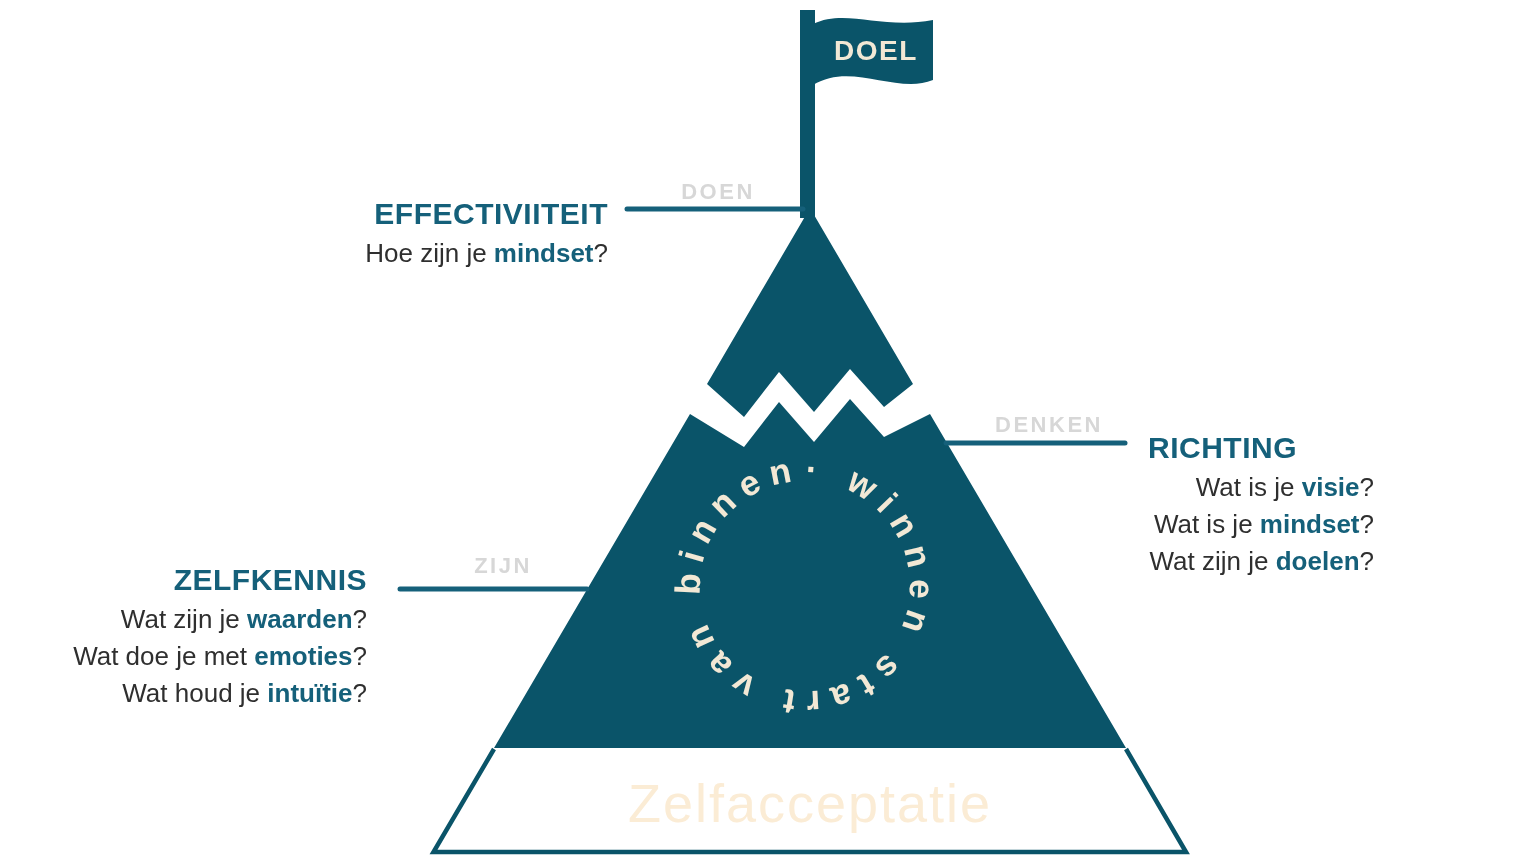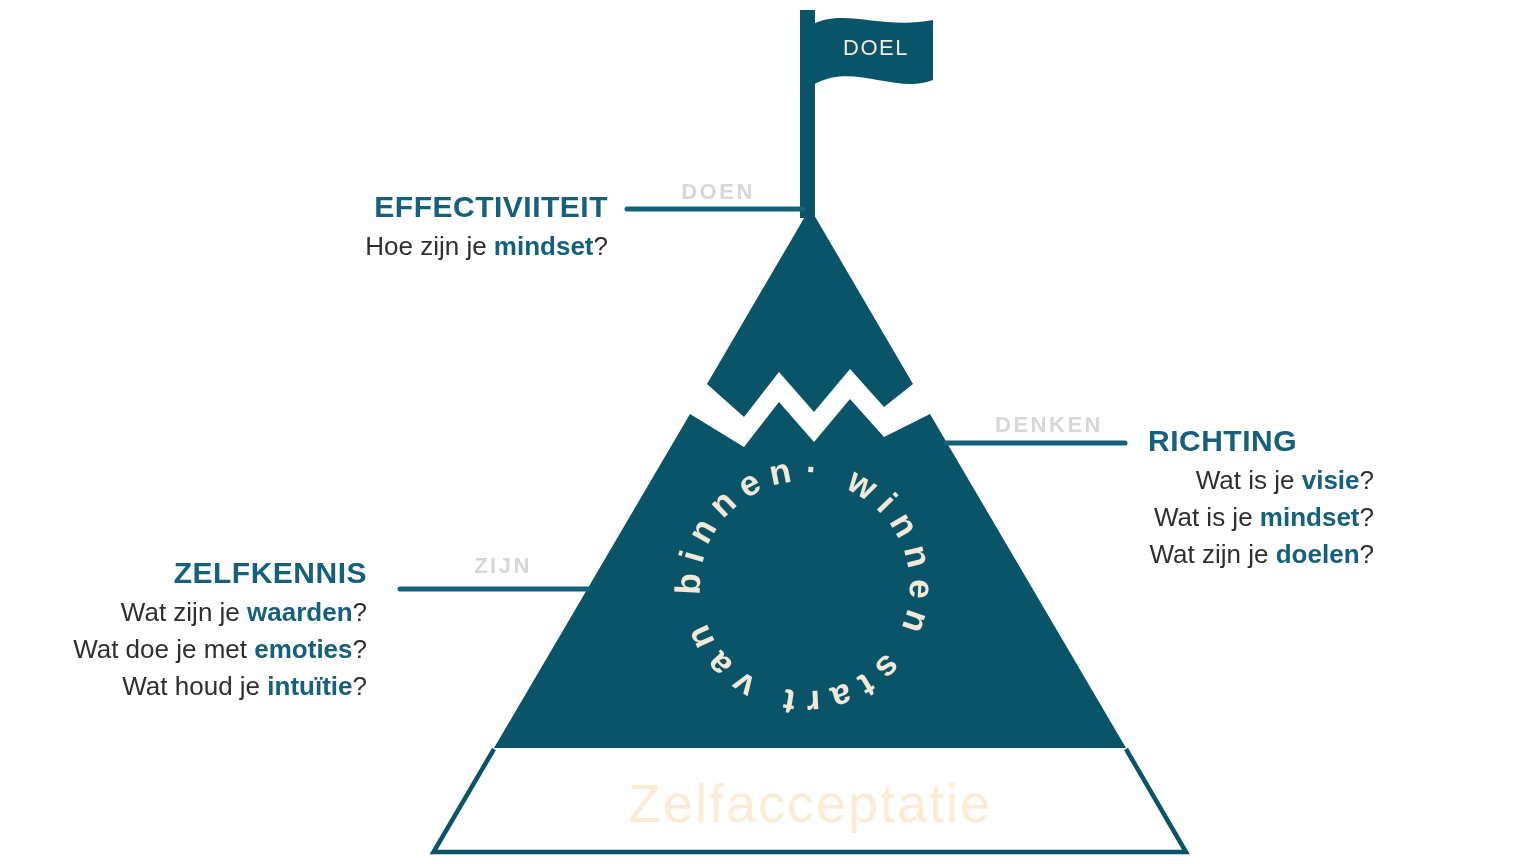--- a/index.html
+++ b/index.html
@@ -3,42 +3,42 @@
 <meta charset="utf-8">
 <style>
   html,body { margin:0; padding:0; background:#ffffff; }
   .stage {
     position:relative; width:1536px; height:864px; overflow:hidden;
     background:#ffffff; font-family:"Liberation Sans", sans-serif;
   }
   svg.layer { position:absolute; left:0; top:0; }
 
   
-  .qblock { position:absolute; }
+  .qblock { position:absolute;margin-top:7px; }
   .qblock .heading {
     font-size:30px; font-weight:bold; color:#15607a; letter-spacing:0.5px;
     line-height:34px; white-space:nowrap;
   }
   .qblock .questions { margin-top:4px; }
   .qline { font-size:26px; color:#2f2f2f; line-height:37px; white-space:nowrap; }
   .qline .kw { color:#15607a; font-weight:bold; }
 
   .align-right { text-align:right; }
   .align-left  { text-align:left; }
 
   
   .tier-label {
     position:absolute; font-size:22px; font-weight:bold; letter-spacing:2.5px;
     color:#d7d7d7; text-align:center; white-space:nowrap;
   }
 
   
   .flag-label {
     position:absolute; left:824px; top:35px; width:104px; text-align:center;
-    font-size:22px; font-weight:normal; letter-spacing:1.5px; color:#f2e8d5;
+    font-size:28px; font-weight:bold; letter-spacing:1.5px; color:#f2e8d5;
   }
 
   
   .base-label {
     position:absolute; left:295px; top:763px; width:1030px; text-align:center;
     font-size:54px; font-weight:400; letter-spacing:2px; color:#fbecd5;
     line-height:80px;
   }
 
   

